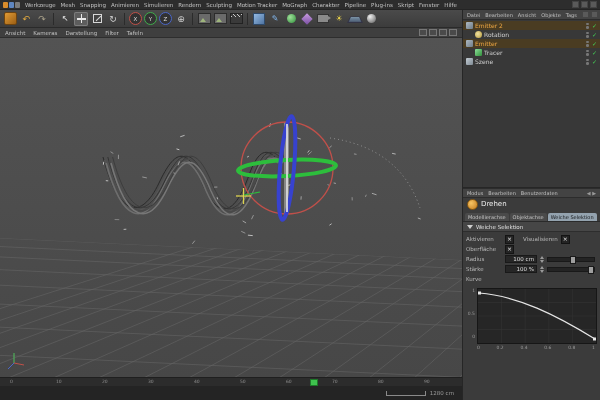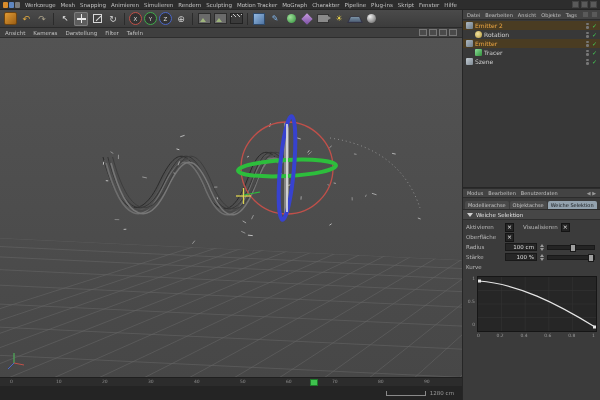--- a/index.html
+++ b/index.html
@@ -416,20 +416,24 @@
       </div>
     </div>
 
     <div class="ammenu">
       <span>Modus</span>
       <span>Bearbeiten</span>
       <span>Benutzerdaten</span>
       <span class="pm-right">◀&nbsp;▶</span>
     </div>
 
+    <div class="amtitle">
+      <span class="toolico"></span>
+      <span>Drehen</span>
+    </div>
 
     <div class="amtabs">
       <span class="tab">Modellierachse</span>
       <span class="tab">Objektachse</span>
       <span class="tab active">Weiche Selektion</span>
     </div>
 
     <div class="amsection">
       <span class="tri"></span>
       <span>Weiche Selektion</span>

